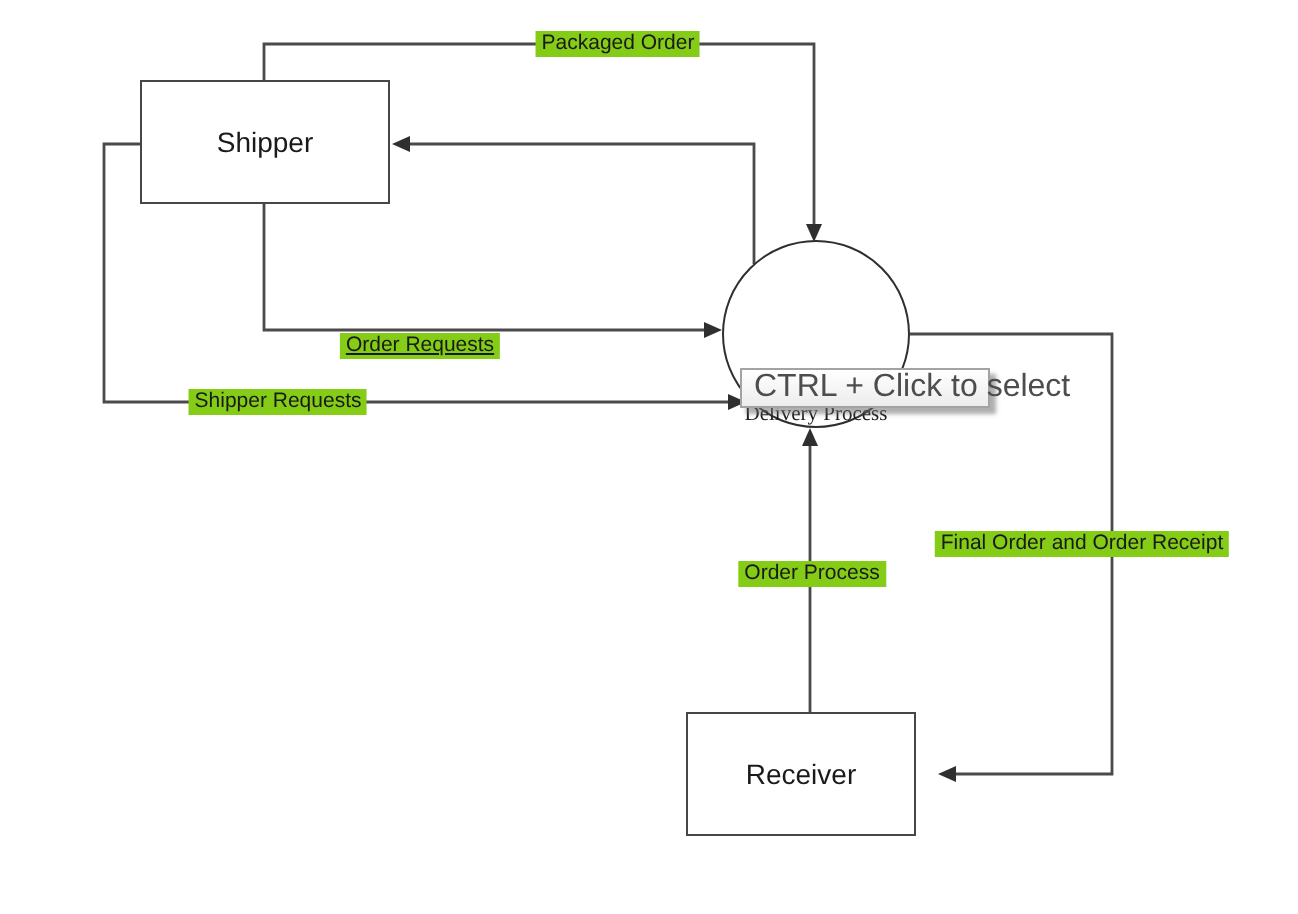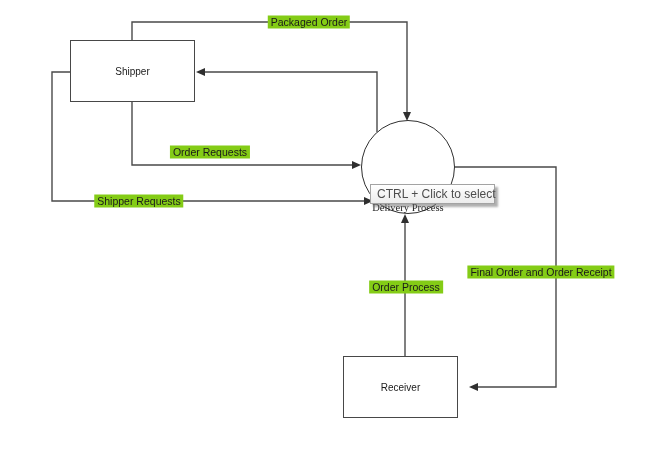--- a/index.html
+++ b/index.html
@@ -20,21 +20,21 @@
     left: 0; top: 0;
     width: 649px; height: 457px;
   }
   .node {
     position: absolute;
     background: #ffffff;
     border: 1.5px solid #474747;
     display: flex;
     align-items: center;
     justify-content: center;
-    font-size: 10px;
+    font-size: 14px;
     color: #1a1a1a;
     box-sizing: border-box;
   }
   .node-shipper  { left: 70px;  top: 40px;  width: 125px; height: 62px; }
   .node-receiver { left: 343px; top: 356px; width: 115px; height: 62px; }
   .node-process {
     position: absolute;
     left: 361px; top: 120px;
     width: 94px; height: 94px;
     border: 1.2px solid #2f2f2f;
@@ -59,30 +59,30 @@
     line-height: 13px;
   }
   .tooltip {
     position: absolute;
     left: 370px; top: 184px;
     width: 125px; height: 20px;
     box-sizing: border-box;
     border: 1px solid #a3a3a3;
     background: linear-gradient(#ffffff, #ececec);
     box-shadow: 3px 3px 2px rgba(110,110,110,0.55);
-    font-size: 12px;
+    font-size: 16px;
     color: #4d4d4d;
     line-height: 18px;
     padding-left: 6px;
     white-space: nowrap;
     z-index: 20;
   }
   .lbl-packaged-order  { left: 309px; top: 22px;  }
   .lbl-account-summary { left: 314px; top: 72px;  }
-  .lbl-order-requests  { left: 210px; top: 152px; }
+  .lbl-order-requests  { left: 210px; top: 173px; text-decoration: underline; }
   .lbl-shipper-details { left: 139px; top: 201px; }
   .lbl-final-order     { left: 541px; top: 272px; }
   .lbl-order-payment   { left: 406px; top: 287px; }
 </style>
 </head>
 <body>
 
 <div class="canvas">
 
   <svg class="connector-layer" viewBox="0 0 649 457" xmlns="http://www.w3.org/2000/svg">

